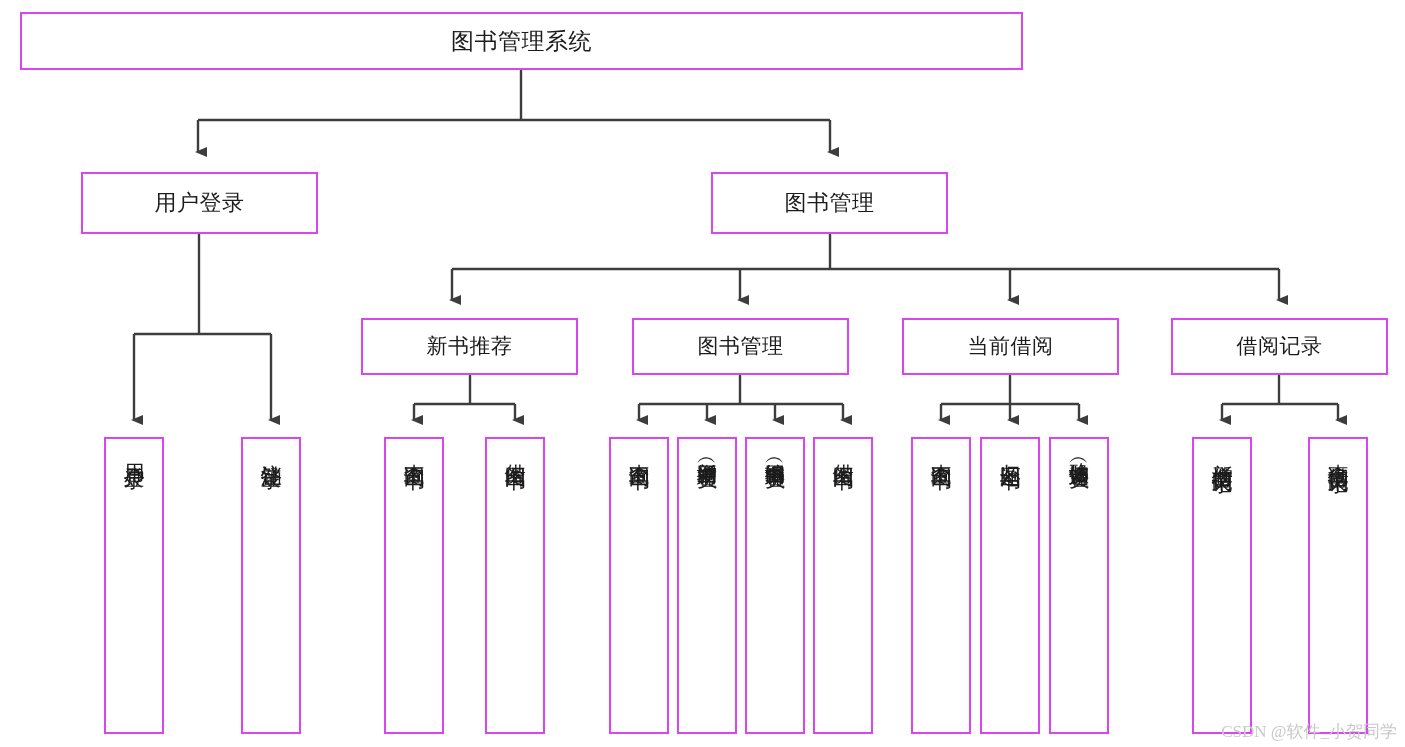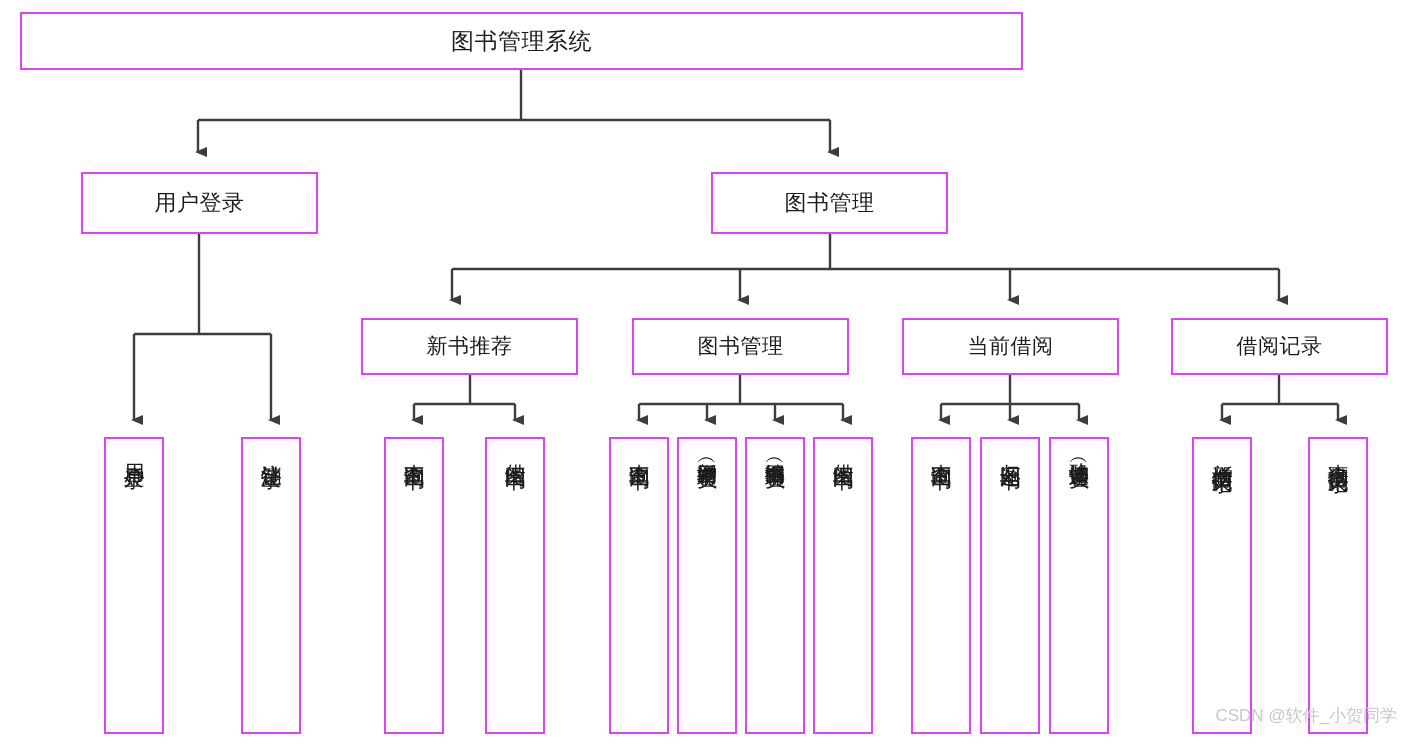--- a/index.html
+++ b/index.html
@@ -58,25 +58,25 @@
     letter-spacing: 2px;
     white-space: nowrap;
   }
   .node.leaf.tall .node-label {
     font-size: 20px;
     letter-spacing: 1px;
   }
   .watermark {
     position: absolute;
     right: 8px;
-    bottom: 20px;
+    bottom: 4px;
     font-size: 17px;
     color: #c8c8c8;
     white-space: nowrap;
-    font-family: Liberation Sans, sans-serif;
+    font-family: Liberation Serif, serif;
   }
 </style>
 </head>
 <body>
 
 <div id="canvas">
 
   <svg class="edges" viewBox="0 0 1405 747">
     <defs>
       <marker id="arrow" markerWidth="12" markerHeight="12" refX="5" refY="9" orient="auto" markerUnits="userSpaceOnUse">

